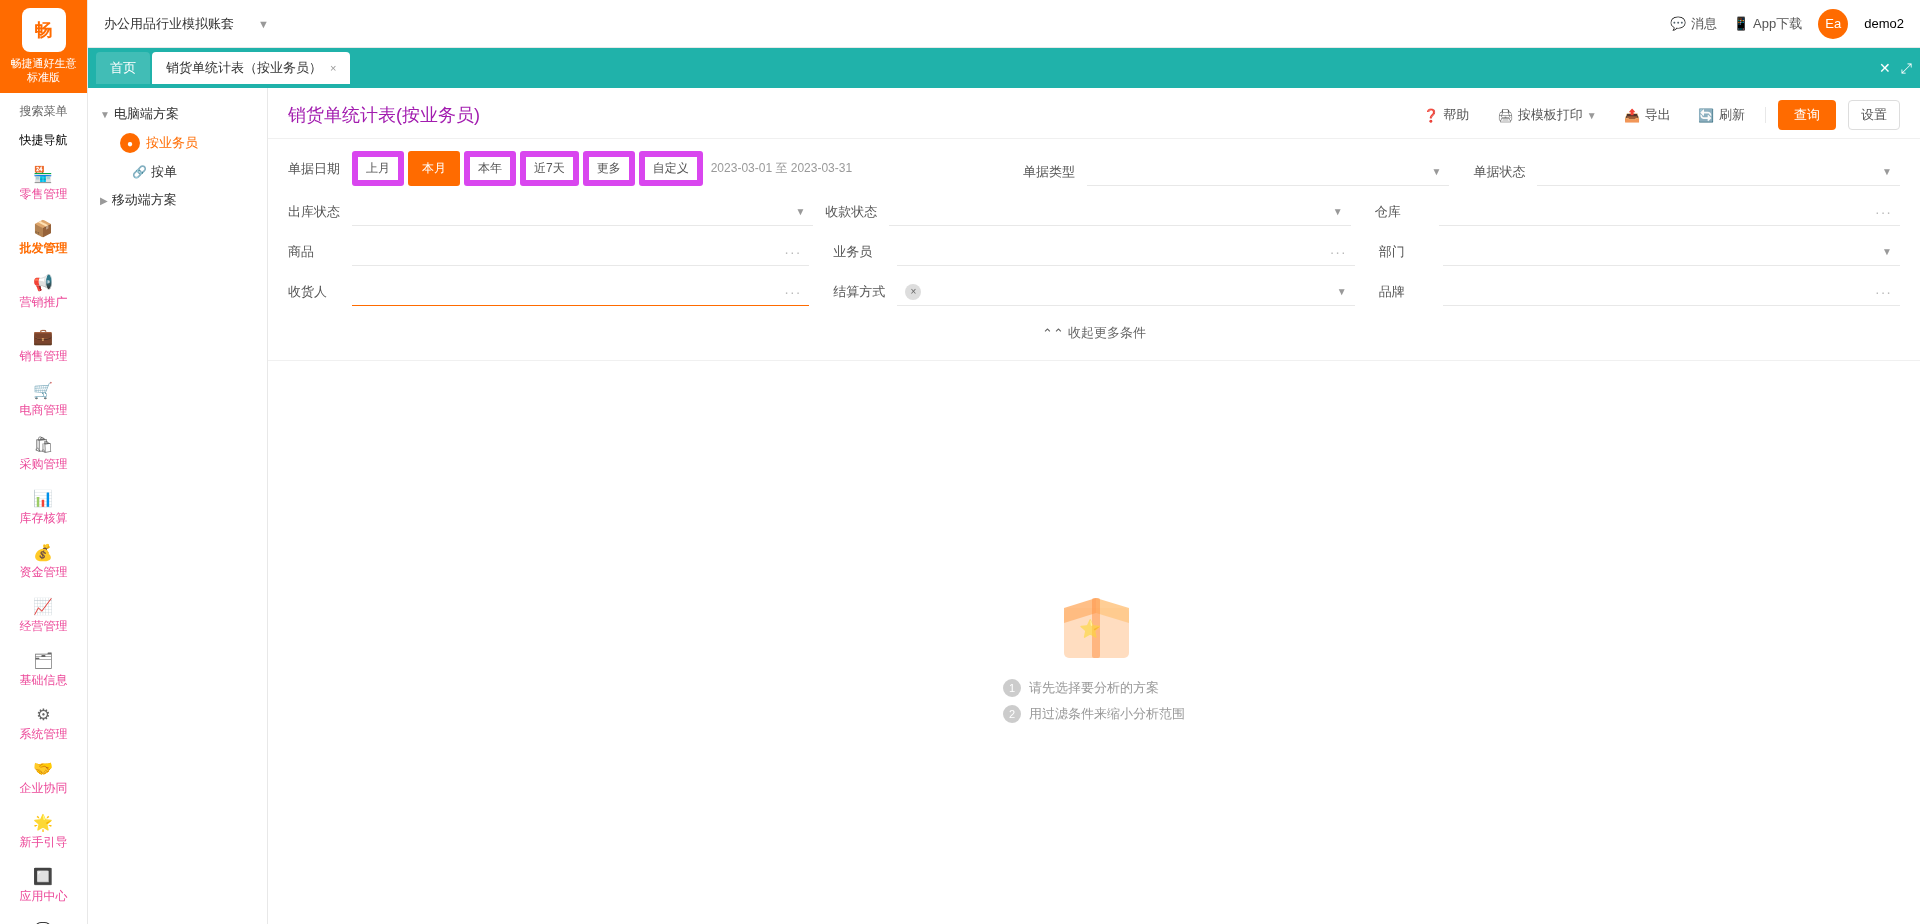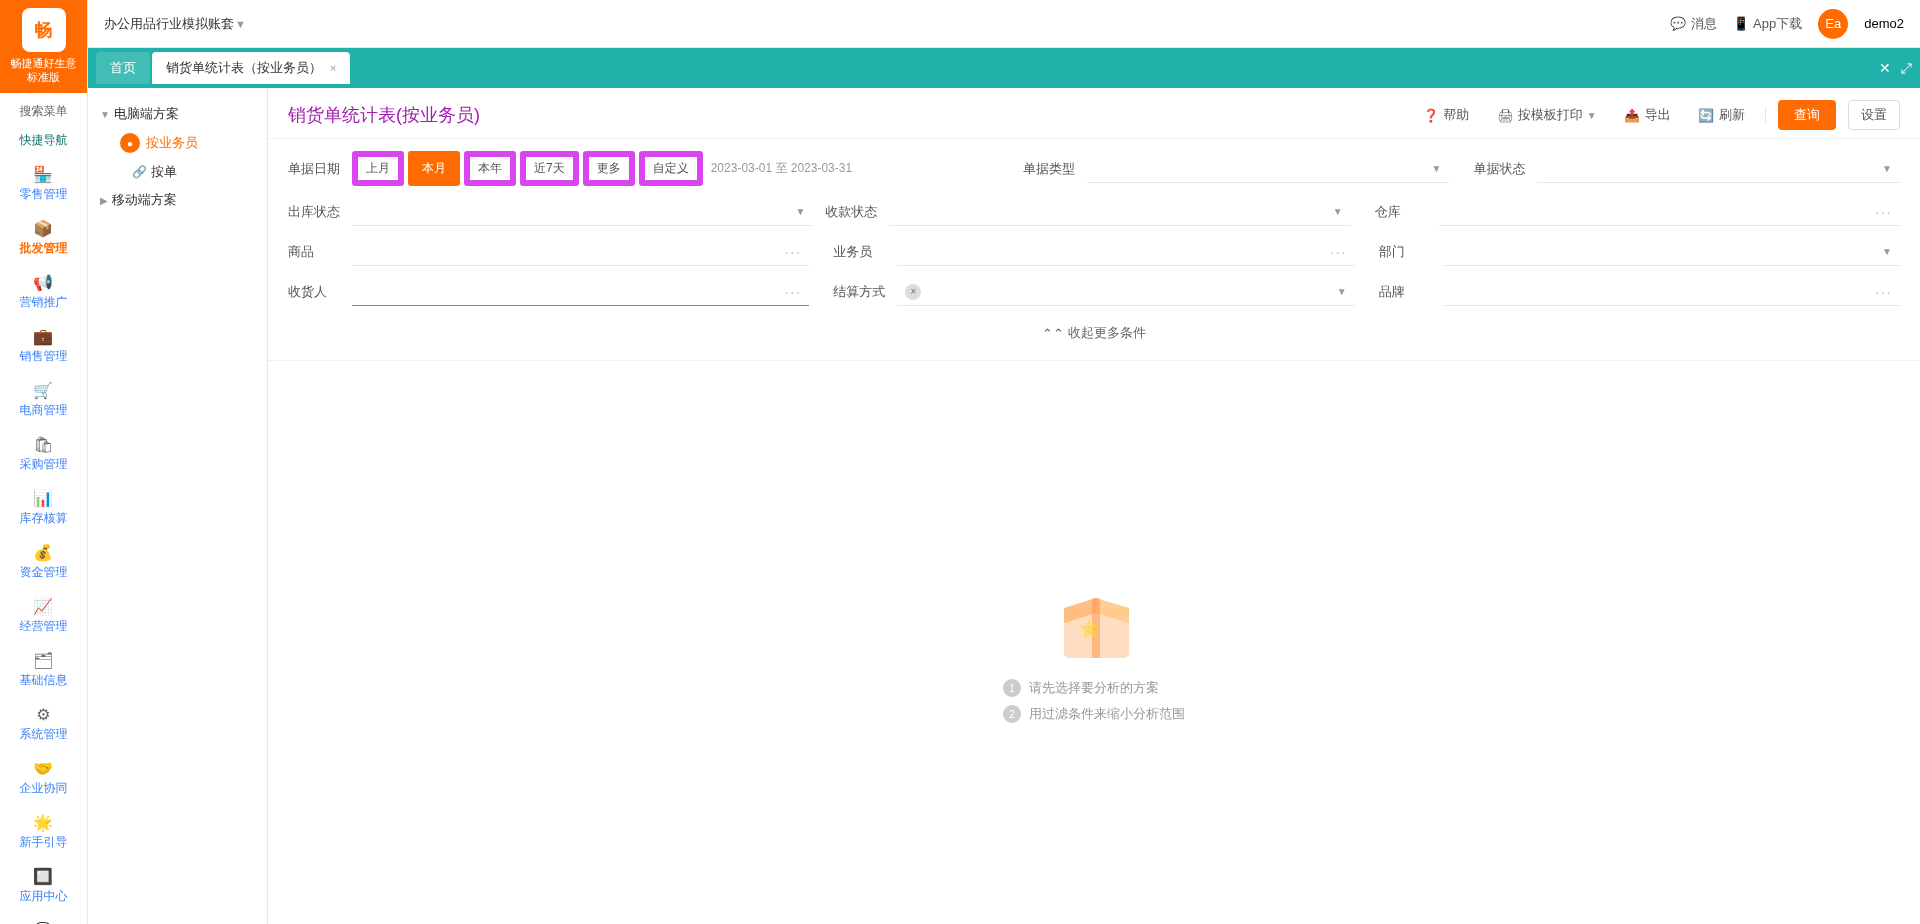--- a/index.html
+++ b/index.html
@@ -4,34 +4,34 @@
   <style>
     * { margin: 0; padding: 0; box-sizing: border-box; }
     body { font-family: 'Microsoft YaHei', Arial, sans-serif; font-size: 13px; background: #f5f5f5; display: flex; height: 924px; overflow: hidden; }
 
     
     .sidebar { width: 88px; background: #fff; display: flex; flex-direction: column; align-items: center; border-right: 1px solid #e8e8e8; z-index: 10; }
     .sidebar-logo { width: 100%; background: #ff6b00; padding: 8px 4px; display: flex; flex-direction: column; align-items: center; cursor: pointer; }
     .sidebar-logo .logo-icon { width: 44px; height: 44px; background: #fff; border-radius: 8px; display: flex; align-items: center; justify-content: center; font-size: 18px; color: #ff6b00; font-weight: bold; }
     .sidebar-logo .logo-text { color: #fff; font-size: 11px; margin-top: 4px; text-align: center; line-height: 1.3; }
     .sidebar-search { padding: 10px 0 6px; font-size: 12px; color: #666; cursor: pointer; text-align: center; width: 100%; }
-    .sidebar-nav-label { font-size: 12px; color: #0f766e; padding: 6px 0 4px; cursor: pointer; text-align: center; width: 100%; }
+    .sidebar-nav-label { font-size: 12px; color: #000000; padding: 6px 0 4px; cursor: pointer; text-align: center; width: 100%; }
     .sidebar-item { width: 100%; padding: 8px 4px; display: flex; flex-direction: column; align-items: center; cursor: pointer; position: relative; }
-    .sidebar-item .item-label { font-size: 12px; color: #3b82f6; margin-top: 2px; }
+    .sidebar-item .item-label { font-size: 12px; color: #ec4899; margin-top: 2px; }
     .sidebar-item.active .item-label { color: #ff6b00; font-weight: bold; }
     .sidebar-item .item-icon { font-size: 16px; color: #666; }
     .sidebar-item.active .item-icon { color: #ff6b00; }
     .sidebar-divider { height: 1px; background: #f0f0f0; width: 80%; margin: 2px 0; }
 
     
     .main { flex: 1; display: flex; flex-direction: column; overflow: hidden; }
 
     
     .topbar { height: 48px; background: #fff; display: flex; align-items: center; justify-content: space-between; padding: 0 16px; border-bottom: 1px solid #e8e8e8; }
-    .topbar-left { display: flex; align-items: center; gap: 1px; font-size: 13px; color: #333; cursor: pointer; }
+    .topbar-left { display: flex; align-items: center; gap: 24px; font-size: 13px; color: #333; cursor: pointer; }
     .topbar-left .dropdown-arrow { color: #999; font-size: 11px; }
     .topbar-right { display: flex; align-items: center; gap: 16px; }
     .topbar-right .action { display: flex; align-items: center; gap: 4px; font-size: 13px; color: #555; cursor: pointer; }
     .user-avatar { width: 30px; height: 30px; border-radius: 50%; background: #ff6b00; display: flex; align-items: center; justify-content: center; color: #fff; font-size: 13px; cursor: pointer; overflow: hidden; }
 
     
     .tabbar { height: 40px; background: #20b2aa; display: flex; align-items: center; padding: 0 8px; gap: 2px; }
     .tab { height: 32px; padding: 16px 14px; display: flex; align-items: center; gap: 6px; border-radius: 4px 4px 0 0; font-size: 13px; cursor: pointer; background: rgba(255,255,255,0.15); color: #fff; }
     .tab.active { background: #fff; color: #333; }
     .tab .close-btn { font-size: 11px; color: #999; cursor: pointer; margin-left: 2px; }
@@ -62,21 +62,21 @@
     .page-header { background: #fff; padding: 12px 20px 8px; border-bottom: 1px solid #f0f0f0; display: flex; align-items: center; justify-content: space-between; }
     .page-title { font-size: 18px; color: #a21caf; font-weight: 500; }
     .page-actions { display: flex; align-items: center; gap: 12px; }
     .page-action-btn { display: flex; align-items: center; gap: 4px; font-size: 13px; color: #555; cursor: pointer; padding: 4px 8px; border-radius: 4px; }
     .page-action-btn.primary { background: #ff6b00; color: #fff; border: none; padding: 6px 16px; border-radius: 4px; cursor: pointer; font-size: 13px; }
     .page-action-btn.secondary { border: 1px solid #ddd; background: #fff; color: #555; padding: 5px 12px; border-radius: 4px; cursor: pointer; font-size: 13px; }
     .divider-v { width: 1px; height: 16px; background: #e8e8e8; }
 
     
     .filter-area { background: #fff; padding: 12px 20px; border-bottom: 1px solid #f0f0f0; }
-    .filter-row { display: flex; align-items: center; margin-bottom: 12px; gap: 0; }
+    .filter-row { display: flex; align-items: flex-end; margin-bottom: 12px; gap: 0; }
     .filter-row:last-child { margin-bottom: 0; }
     .filter-item { display: flex; align-items: center; flex: 1; min-width: 0; }
     .filter-label { font-size: 13px; color: #555; white-space: nowrap; margin-right: 8px; min-width: 56px; }
     .filter-control { flex: 1; border: none; border-bottom: 1px solid #e8e8e8; padding: 4px 8px; font-size: 13px; color: #333; outline: none; background: transparent; cursor: pointer; display: flex; align-items: center; justify-content: space-between; min-height: 28px; }
     .filter-control.active-bottom { border-bottom-color: #ff6b00; }
     .filter-control .ctrl-arrow { color: #999; font-size: 10px; }
     .filter-control .ctrl-dots { color: #bbb; font-size: 14px; letter-spacing: 1px; }
     .filter-control .ctrl-x { width: 16px; height: 16px; border-radius: 50%; background: #ddd; display: flex; align-items: center; justify-content: center; font-size: 10px; color: #666; cursor: pointer; }
 
     

